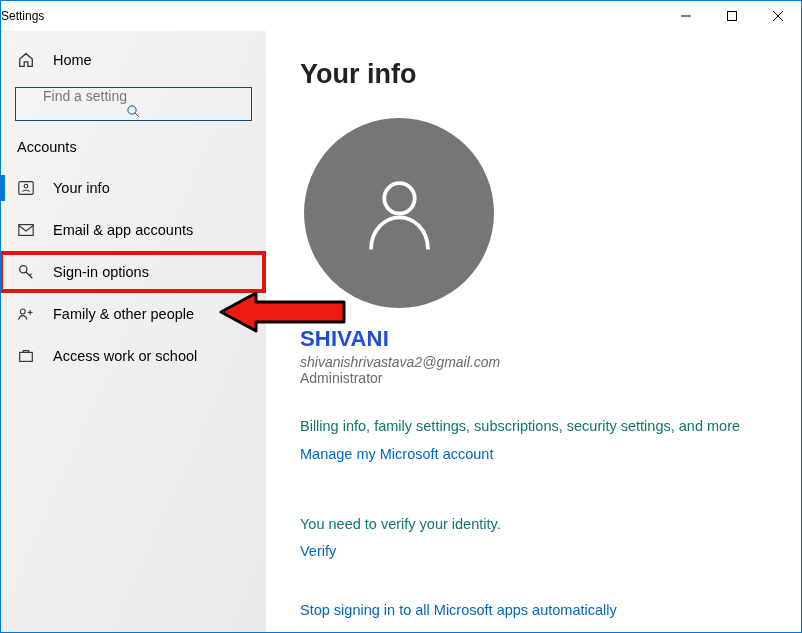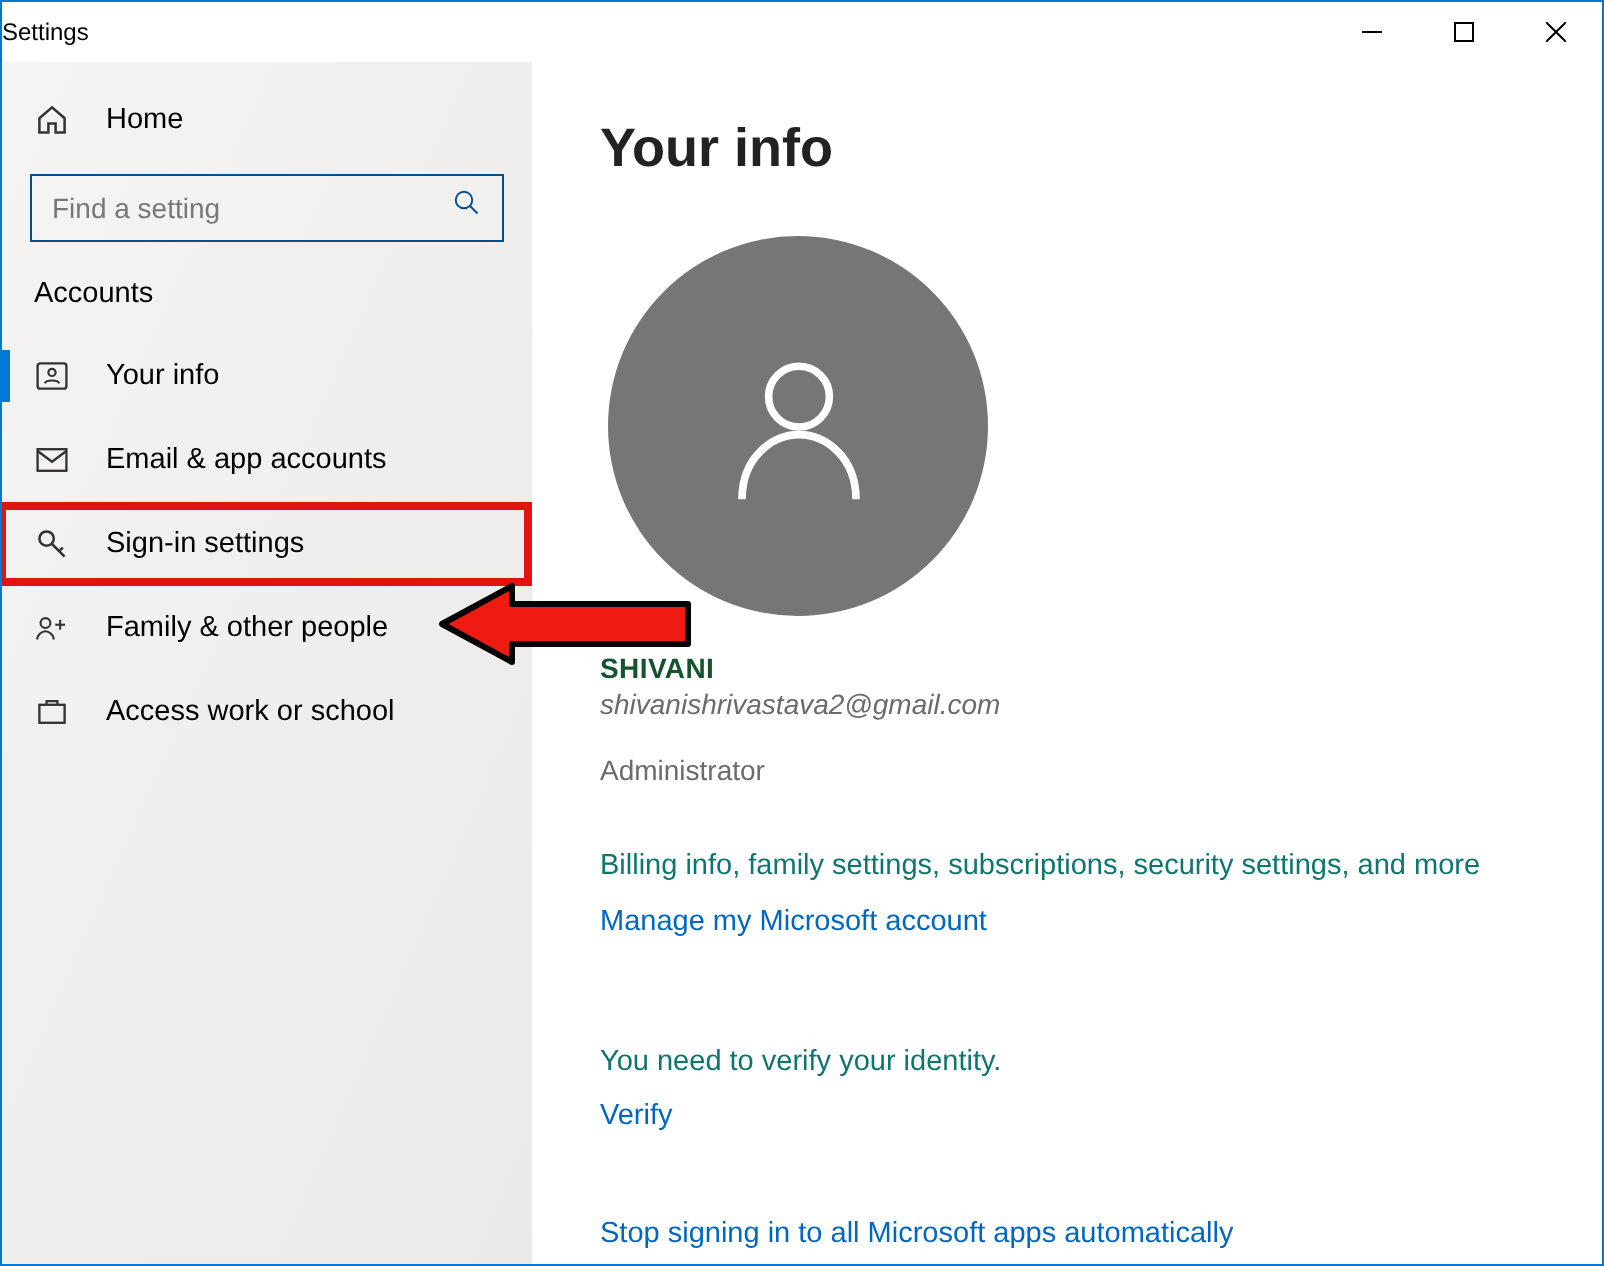--- a/index.html
+++ b/index.html
@@ -42,20 +42,21 @@
     gap: 18px;
   }
   .home-row .icon { width: 18px; display:flex; justify-content:center; }
   .search-box {
     margin: 8px 14px 16px 14px;
     border: 1px solid #004f8b;
     height: 34px;
     display: flex; align-items: center;
     padding: 0 10px;
     background: rgba(255,255,255,0.1);
+    flex-direction: column;
   }
   .search-box input {
     border: none; outline: none; background: transparent;
     flex: 1; font-size: 14px; color: #666;
     font-family: inherit;
   }
   .search-box input::placeholder { color: #777; font-style: normal; }
   .search-box .sicon { color:#004f8b; }
   .section-header {
     font-size: 14.5px; font-weight: 400;
@@ -92,23 +93,23 @@
     margin-bottom: 28px;
   }
   .avatar {
     width: 190px; height: 190px; border-radius: 50%;
     background: #767676;
     display:flex; align-items:center; justify-content:center;
     margin-bottom: 18px;
     margin-left: 4px;
   }
   .avatar svg { width: 95px; height: 95px; }
-  .user-name { font-size: 14px; font-weight: 700; letter-spacing: 0.2px; color:#14532d;}
+  .user-name { font-size: 22px; font-weight: 700; letter-spacing: 0.2px; color:#1d4ed8;}
   .user-email { font-size: 14px; color: #6b6b6b; margin-top: 2px; font-style: italic;}
-  .user-role { font-size: 14px; color: #6b6b6b; margin-top:17px; margin-bottom: 26px;}
+  .user-role { font-size: 14px; color: #6b6b6b; margin-top:0; margin-bottom: 26px;}
   .body-text { font-size: 14.5px; color: #0f766e; line-height: 1.35; margin-bottom: 8px; margin-top: 31px;}
   .link { color: #0067c0; font-size: 14.5px; cursor: pointer; margin-bottom: 22px; display:inline-block;}
   .arrow-annotation {
     position: absolute;
     left: 215px; top: 286px;
     pointer-events: none;
   }
 </style>
 </head>
 <body>
@@ -182,21 +183,21 @@
     </div>
 
     <div class="nav-item red-box">
       <span class="icon">
         <svg width="18" height="18" viewBox="0 0 20 20">
             <circle cx="7" cy="7" r="4" fill="none" stroke="#333" stroke-width="1.4"></circle>
             <line x1="10" y1="10" x2="17" y2="17" stroke="#333" stroke-width="1.4"></line>
             <line x1="14" y1="14" x2="16" y2="12" stroke="#333" stroke-width="1.4"></line>
           </svg>
       </span>
-      <span>Sign-in settings</span>
+      <span>Sign-in options</span>
     </div>
 
     <div class="nav-item">
       <span class="icon">
         <svg width="18" height="18" viewBox="0 0 22 20">
             <circle cx="7" cy="7" r="3" fill="none" stroke="#333" stroke-width="1.3"></circle>
             <path d="M2 17c0-3 3-5 5-5s5 2 5 5" fill="none" stroke="#333" stroke-width="1.3"></path>
             <line x1="16" y1="5" x2="16" y2="11" stroke="#333" stroke-width="1.3"></line>
             <line x1="13" y1="8" x2="19" y2="8" stroke="#333" stroke-width="1.3"></line>
           </svg>

